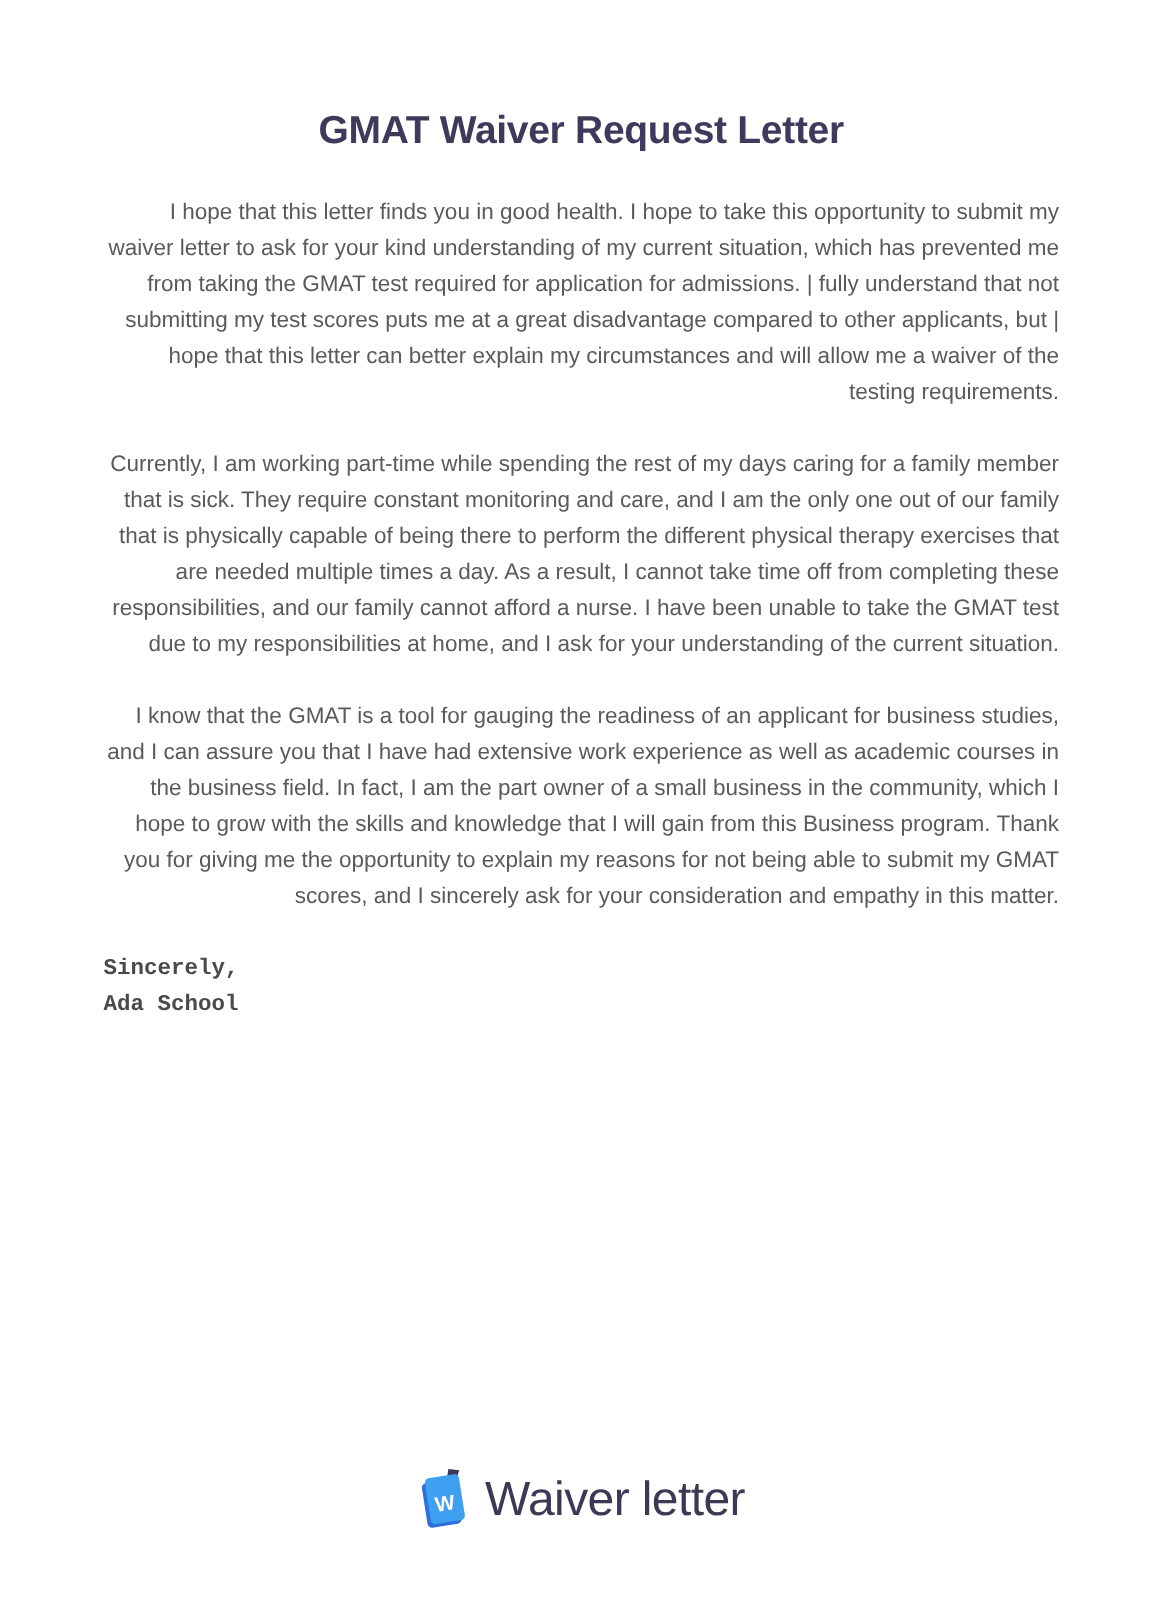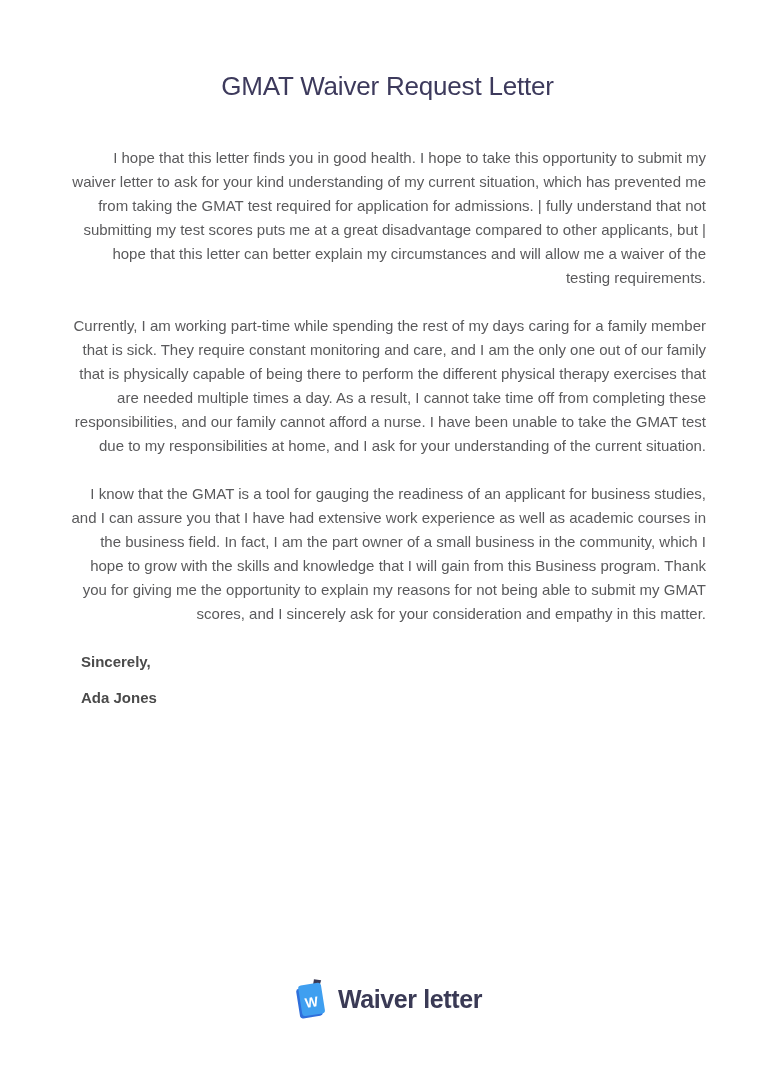--- a/index.html
+++ b/index.html
@@ -17,25 +17,25 @@
     width:775px;height:1066px;
     background:var(--page-bg);
     font-family:"Liberation Sans", sans-serif;
     position:relative;
     overflow:hidden;
   }
   .letter{
     padding:70px 69px 0 69px;
   }
   .letter-title{
-    margin:0 0 44px 0;
+    margin:0 0 28px 0;
     text-align:center;
     font-size:26px;
     line-height:32px;
-    font-weight:400;
+    font-weight:700;
     color:var(--title-color);
     letter-spacing:-0.2px;
   }
   .salutation{
     margin:0 0 24px 0;
     font-size:15px;
     line-height:24px;
     font-weight:700;
     color:var(--strong-color);
   }
@@ -46,63 +46,63 @@
     color:var(--body-color);
     text-align:right;
   }
   .closing-block{
     margin:24px 0 0 0;
     font-size:15px;
     line-height:24px;
     font-weight:700;
     color:var(--strong-color);
   }
-  .closing-block div{margin:12px;}
+  .closing-block div{margin:0;font-family:Liberation Mono, monospace;}
   .footer{
     position:absolute;
     left:0;right:0;
     bottom:46px;
     display:flex;
     align-items:center;
     justify-content:center;
     gap:9px;
   }
   .logo-icon{display:block;}
   .logo-icon .spine{fill:var(--logo-blue-dark);}
   .logo-icon .face{fill:var(--logo-blue);}
   .logo-icon .fold{fill:var(--brand-color);}
   .logo-icon .w{
     fill:#ffffff;
     font-family:"Liberation Sans", sans-serif;
     font-weight:700;
     font-size:14px;
   }
   .brand-text{
-    font-size:25px;
-    font-weight:700;
+    font-size:32px;
+    font-weight:400;
     color:var(--brand-color);
     letter-spacing:-0.4px;
   }
 </style>
 </head>
 <body>
 
 <div class="letter">
   <h1 class="letter-title">GMAT Waiver Request Letter</h1>
 
 
   <p class="para">I hope that this letter finds you in good health. I hope to take this opportunity to submit my waiver letter to ask for your kind understanding of my current situation, which has prevented me from taking the GMAT test required for application for admissions. | fully understand that not submitting my test scores puts me at a great disadvantage compared to other applicants, but | hope that this letter can better explain my circumstances and will allow me a waiver of the testing requirements.</p>
 
   <p class="para">Currently, I am working part-time while spending the rest of my days caring for a family member that is sick. They require constant monitoring and care, and I am the only one out of our family that is physically capable of being there to perform the different physical therapy exercises that are needed multiple times a day. As a result, I cannot take time off from completing these responsibilities, and our family cannot afford a nurse. I have been unable to take the GMAT test due to my responsibilities at home, and I ask for your understanding of the current situation.</p>
 
   <p class="para">I know that the GMAT is a tool for gauging the readiness of an applicant for business studies, and I can assure you that I have had extensive work experience as well as academic courses in the business field. In fact, I am the part owner of a small business in the community, which I hope to grow with the skills and knowledge that I will gain from this Business program. Thank you for giving me the opportunity to explain my reasons for not being able to submit my GMAT scores, and I sincerely ask for your consideration and empathy in this matter.</p>
 
   <div class="closing-block">
     <div>Sincerely,</div>
-    <div>Ada Jones</div>
+    <div>Ada School</div>
   </div>
 </div>
 
 <div class="footer">
   <svg class="logo-icon" width="36" height="42" viewBox="0 0 36 42" aria-hidden="true">
     <g transform="rotate(-9 18 21)">
       <rect class="spine" x="4.5" y="9" width="23" height="30" rx="3"></rect>
       <polygon class="fold" points="24,2 31,4 28,10 22,8"></polygon>
       <rect class="face" x="7" y="6" width="23" height="31" rx="3"></rect>
       <text class="w" x="11.5" y="29">W</text>

